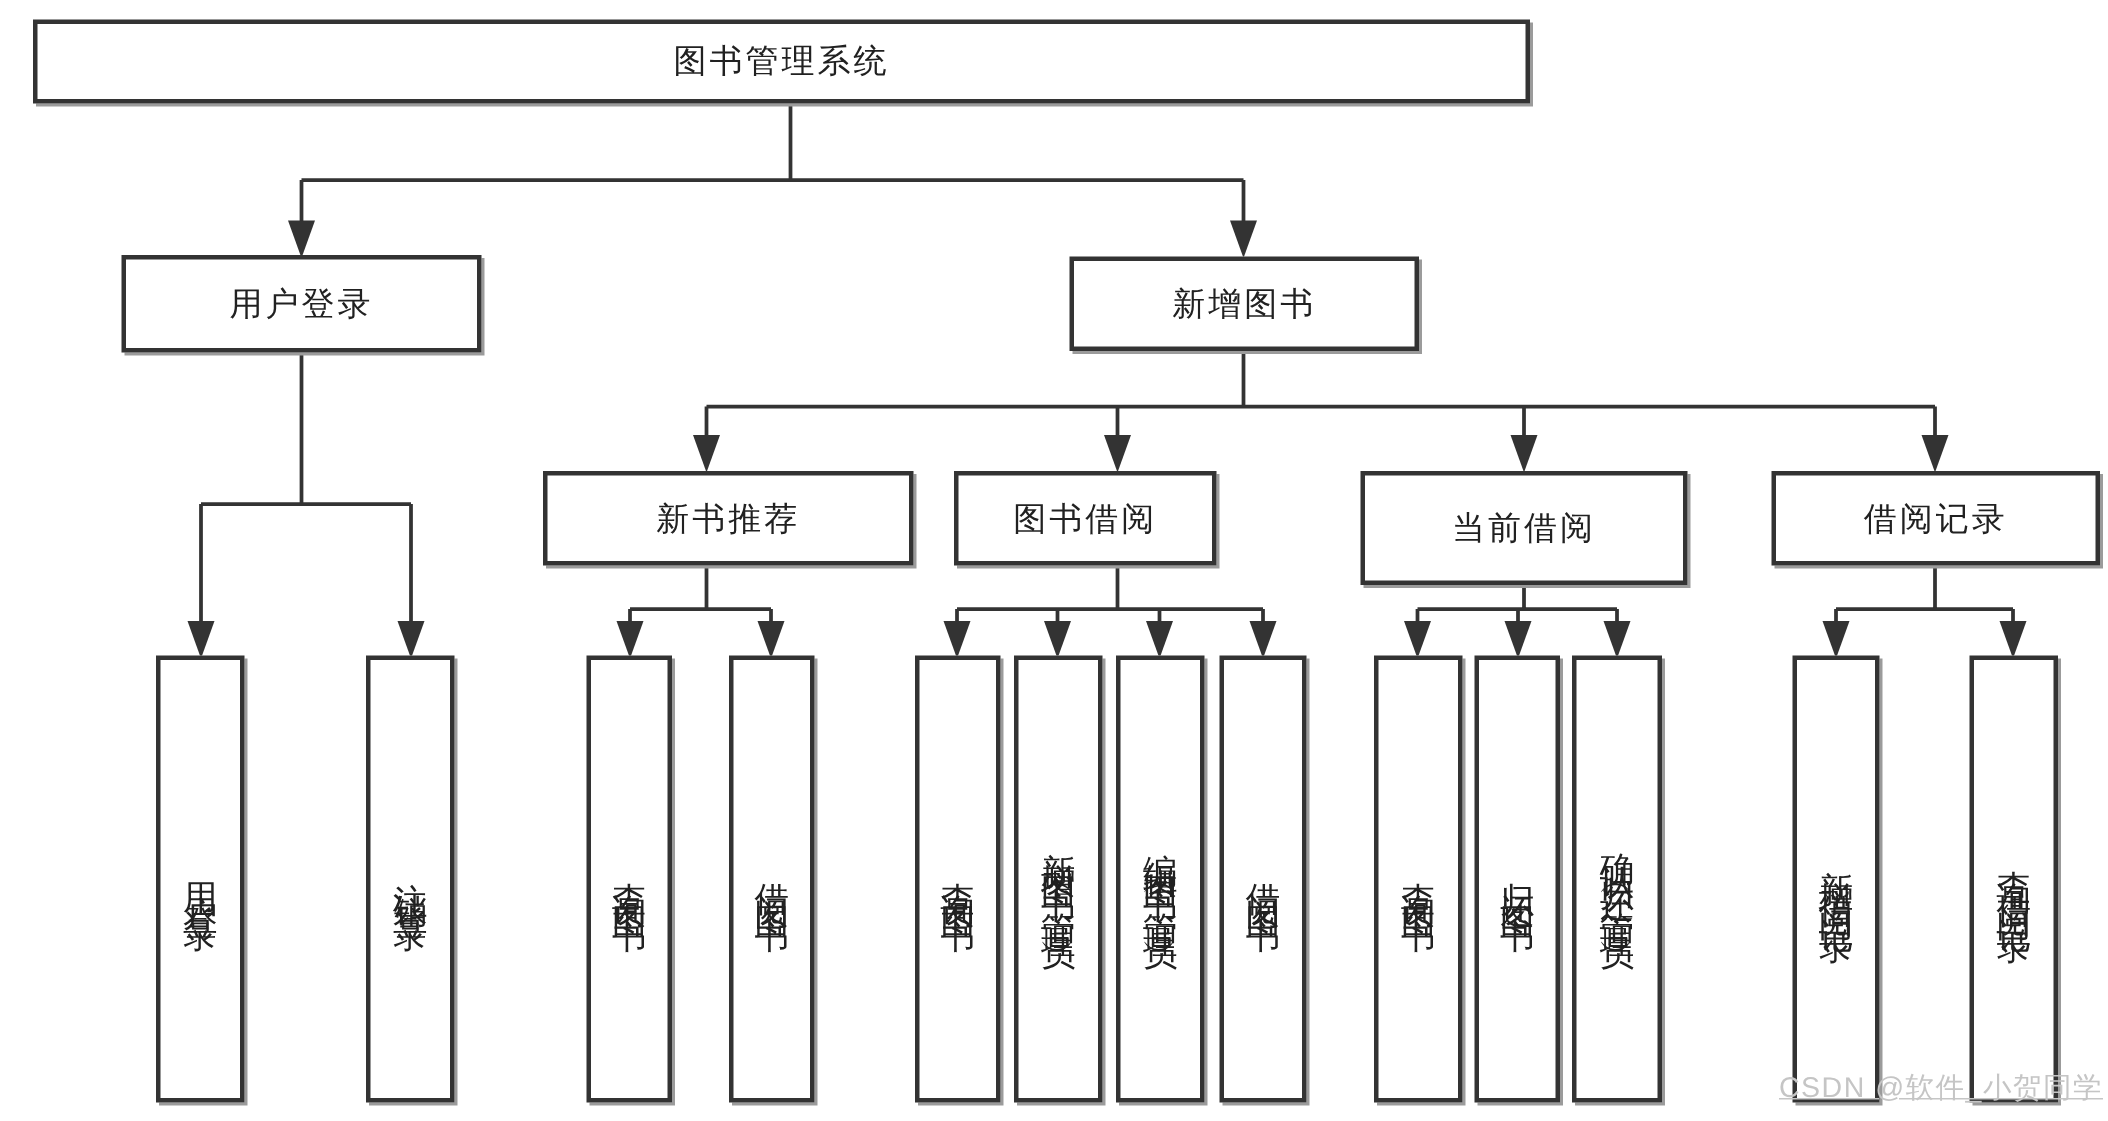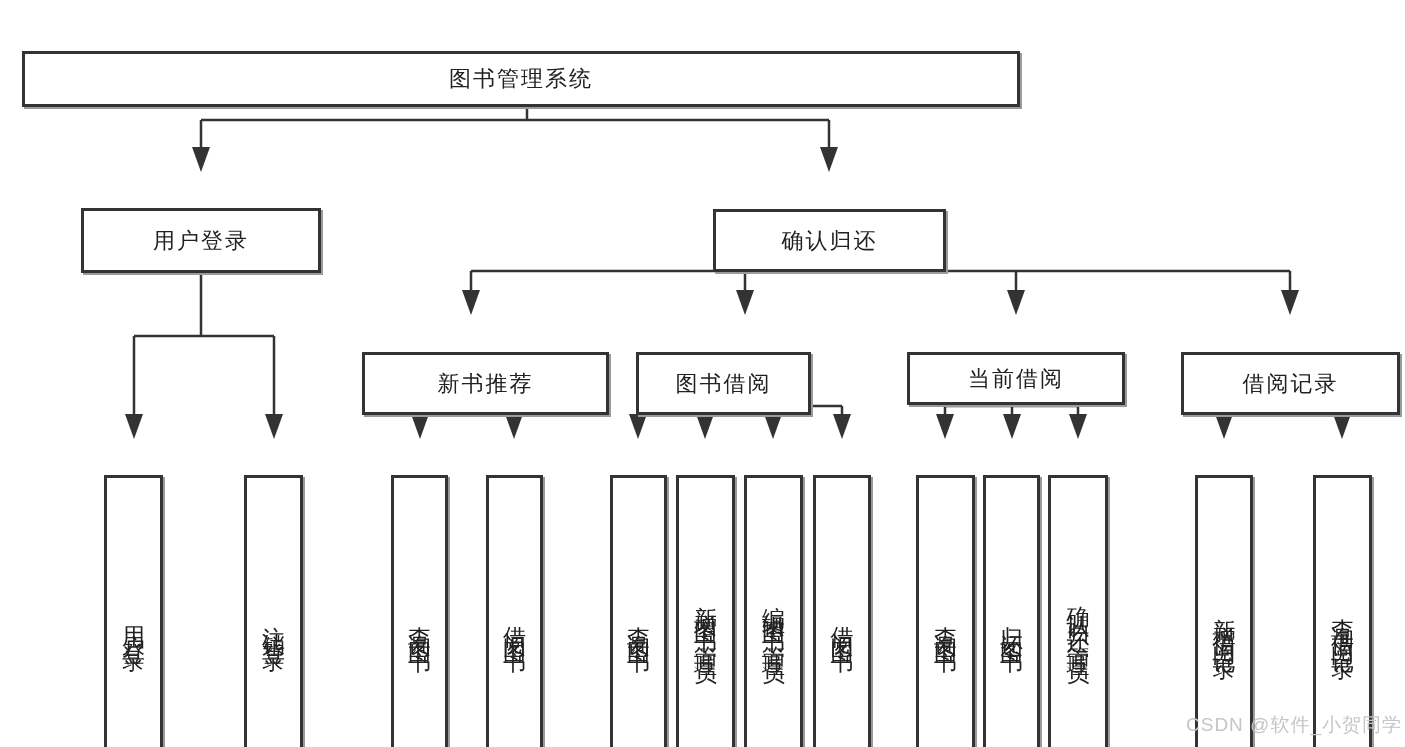--- a/index.html
+++ b/index.html
@@ -15,21 +15,20 @@
     pointer-events:none;
   }
   .box{
     position:absolute;
     box-sizing:border-box;
     background:#ffffff;
     border:3px solid #333333;
     box-shadow:2px 2px 0 #9b9b9b;
     display:flex;align-items:center;justify-content:center;
     color:#212121;
-    margin-top:38px;
   }
   .box.h{
     font-size:22px;
     letter-spacing:2px;
     white-space:nowrap;
   }
   .box.v span{
     writing-mode:vertical-rl;
     font-size:23px;
     letter-spacing:8px;
@@ -37,21 +36,21 @@
     white-space:nowrap;
   }
   
   #root{left:22px;top:13px;width:998px;height:56px;}
   
   #l2-user{left:81px;top:170px;width:240px;height:65px;}
   #l2-book{left:713px;top:171px;width:233px;height:63px;}
   
   #l3-rec{left:362px;top:314px;width:247px;height:63px;}
   #l3-borrow{left:636px;top:314px;width:175px;height:63px;}
-  #l3-current{left:907px;top:314px;width:218px;height:53px;}
+  #l3-current{left:907px;top:314px;width:218px;height:76px;}
   #l3-records{left:1181px;top:314px;width:219px;height:63px;}
   
   #a1{left:104px;top:437px;width:59px;height:298px;}
   #a2{left:244px;top:437px;width:59px;height:298px;}
   #b1{left:391px;top:437px;width:57px;height:298px;}
   #b2{left:486px;top:437px;width:57px;height:298px;}
   #c1{left:610px;top:437px;width:57px;height:298px;}
   #c2{left:676px;top:437px;width:59px;height:298px;}
   #c3{left:744px;top:437px;width:59px;height:298px;}
   #c4{left:813px;top:437px;width:58px;height:298px;}
@@ -61,20 +60,21 @@
   #e1{left:1195px;top:437px;width:58px;height:298px;}
   #e2{left:1313px;top:437px;width:59px;height:298px;}
   .watermark{
     position:absolute;
     left:1186px;top:712px;
     font-size:19px;
     letter-spacing:1px;
     color:#c5c5c5;
     white-space:nowrap;
     z-index:5;
+    text-decoration:underline;
   }
 </style>
 </head>
 <body>
 
 <div class="canvas">
 
   <svg class="connectors" viewBox="0 0 1405 747" xmlns="http://www.w3.org/2000/svg">
 
     <path fill="none" stroke="#333333" stroke-width="2.5" d="
@@ -131,21 +131,21 @@
       <polygon points="1003,414 1021,414 1012,439"></polygon>
       <polygon points="1069,414 1087,414 1078,439"></polygon>
       <polygon points="1215,414 1233,414 1224,439"></polygon>
       <polygon points="1333,414 1351,414 1342,439"></polygon>
     </g>
   </svg>
 
   <div class="box h" id="root">图书管理系统</div>
 
   <div class="box h" id="l2-user">用户登录</div>
-  <div class="box h" id="l2-book">确认归还</div>
+  <div class="box h" id="l2-book">新增图书</div>
 
   <div class="box h" id="l3-rec">新书推荐</div>
   <div class="box h" id="l3-borrow">图书借阅</div>
   <div class="box h" id="l3-current">当前借阅</div>
   <div class="box h" id="l3-records">借阅记录</div>
 
   <div class="box v" id="a1">
     <span>用户登录</span>
   </div>
   <div class="box v" id="a2">

